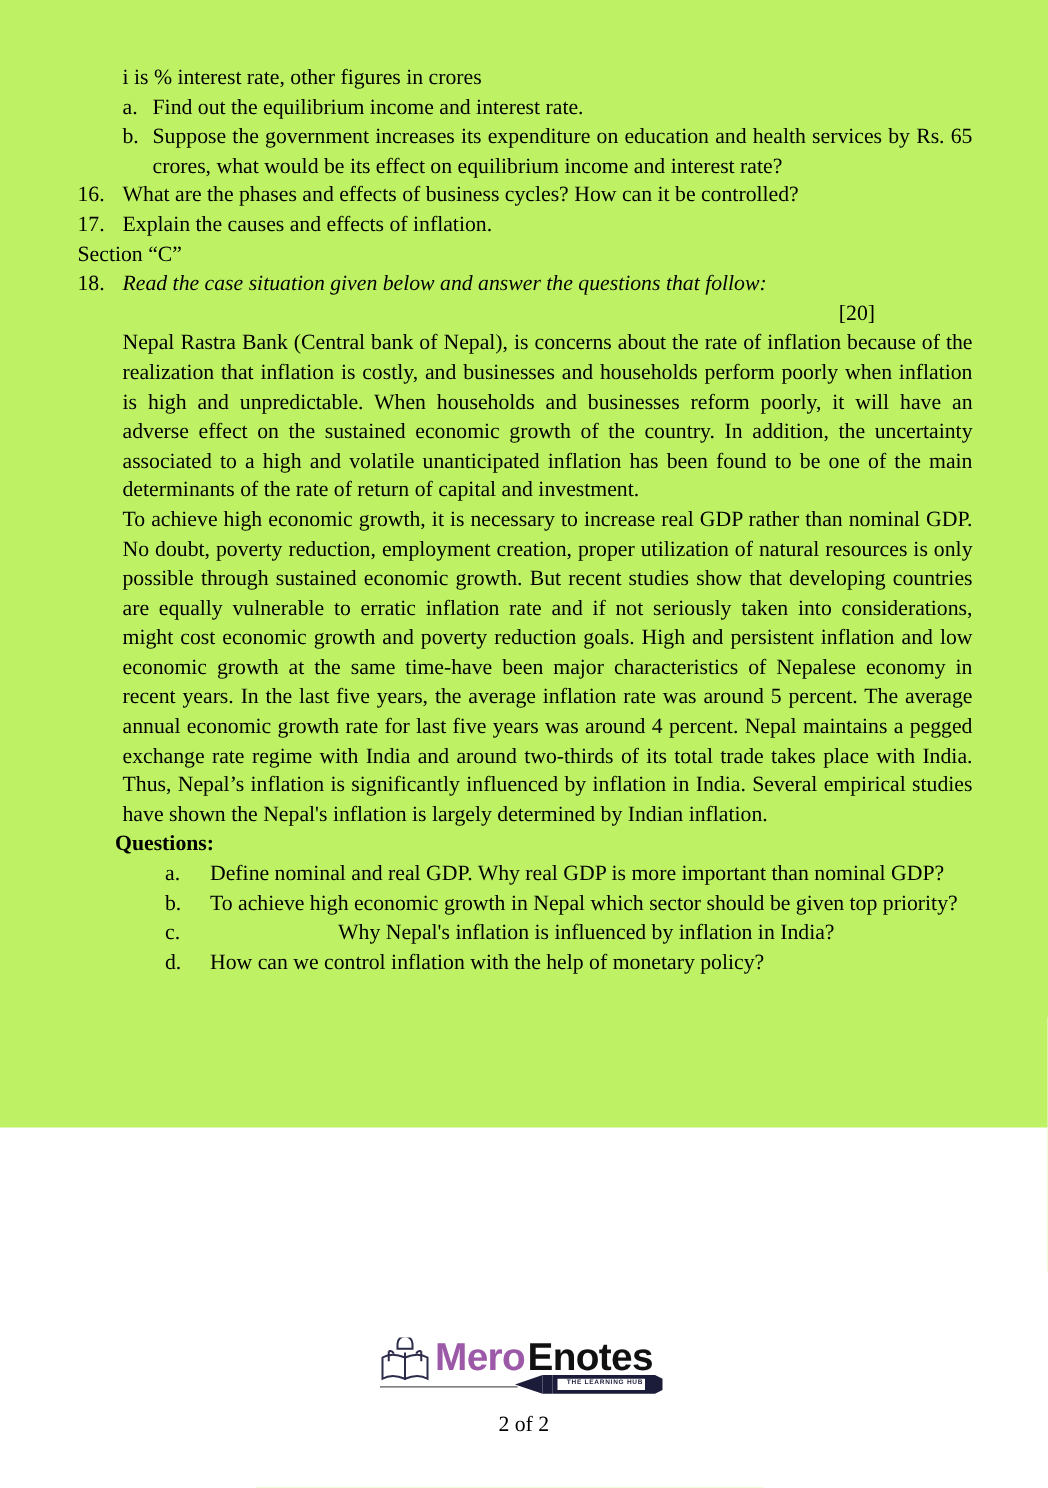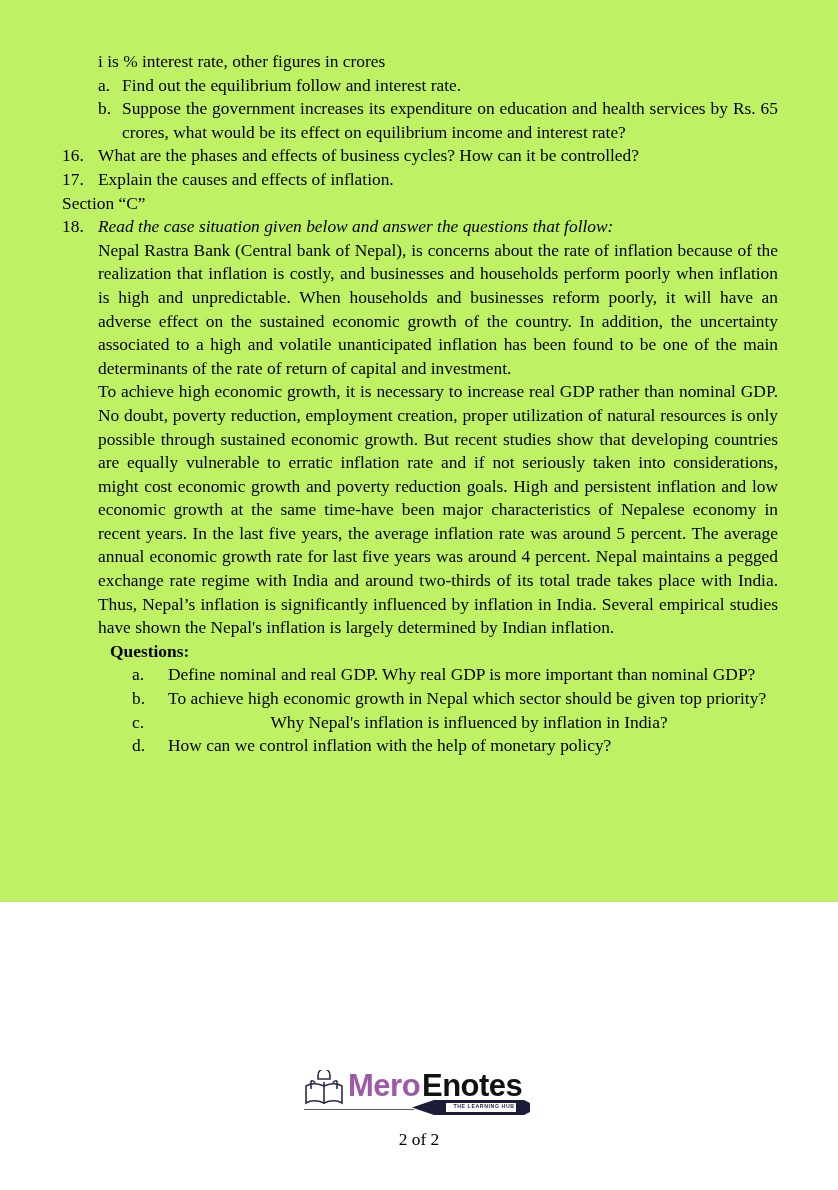--- a/index.html
+++ b/index.html
@@ -114,21 +114,21 @@
     margin-left: 36px;
     width: 680px;
     font-size: 17.4px;
     line-height: 23.6px;
     text-align: justify;
     text-justify: inter-word;
   }
   .case-para:last-of-type { text-align: justify; }
 
   .questions-label {
-    margin-left: 48px;
+    margin-left: 30px;
     font-size: 17.4px;
     line-height: 23.6px;
     font-weight: bold;
   }
 
   
   .logo-wrap {
     position: absolute;
     left: 0;
     top: 1068px;
@@ -215,21 +215,21 @@
 <body>
 
 <div class="page">
 
   <div class="content">
 
     <div class="intro-line">i is % interest rate, other figures in crores</div>
 
     <div class="subrow">
       <div class="subnum">a.</div>
-      <div class="subbody">Find out the equilibrium follow and interest rate.</div>
+      <div class="subbody">Find out the equilibrium income and interest rate.</div>
     </div>
 
     <div class="subrow">
       <div class="subnum">b.</div>
       <div class="subbody">Suppose the government increases its expenditure on education and health services by Rs. 65 crores, what would be its effect on equilibrium income and interest rate?</div>
     </div>
 
     <div class="qrow">
       <div class="qnum">16.</div>
       <div class="qbody">What are the phases and effects of business cycles? How can it be controlled?</div>
@@ -240,20 +240,21 @@
       <div class="qbody">Explain the causes and effects of inflation.</div>
     </div>
 
     <div class="center">Section “C”</div>
 
     <div class="qrow">
       <div class="qnum">18.</div>
       <div class="qbody italic">Read the case situation given below and answer the questions that follow:</div>
     </div>
 
+    <div class="marks">[20]</div>
 
     <div class="case-para">Nepal Rastra Bank (Central bank of Nepal), is concerns about the rate of inflation because of the realization that inflation is costly, and businesses and households perform poorly when inflation is high and unpredictable. When households and businesses reform poorly, it will have an adverse effect on the sustained economic growth of the country. In addition, the uncertainty associated to a high and volatile unanticipated inflation has been found to be one of the main determinants of the rate of return of capital and investment.</div>
     <div class="case-para">To achieve high economic growth, it is necessary to increase real GDP rather than nominal GDP. No doubt, poverty reduction, employment creation, proper utilization of natural resources is only possible through sustained economic growth. But recent studies show that developing countries are equally vulnerable to erratic inflation rate and if not seriously taken into considerations, might cost economic growth and poverty reduction goals. High and persistent inflation and low economic growth at the same time-have been major characteristics of Nepalese economy in recent years. In the last five years, the average inflation rate was around 5 percent. The average annual economic growth rate for last five years was around 4 percent. Nepal maintains a pegged exchange rate regime with India and around two-thirds of its total trade takes place with India. Thus, Nepal’s inflation is significantly influenced by inflation in India. Several empirical studies have shown the Nepal's inflation is largely determined by Indian inflation.</div>
 
     <div class="questions-label">Questions:</div>
 
     <div class="qsubrow">
       <div class="qsubnum">a.</div>
       <div class="qsubbody">Define nominal and real GDP. Why real GDP is more important than nominal GDP?</div>
     </div>

